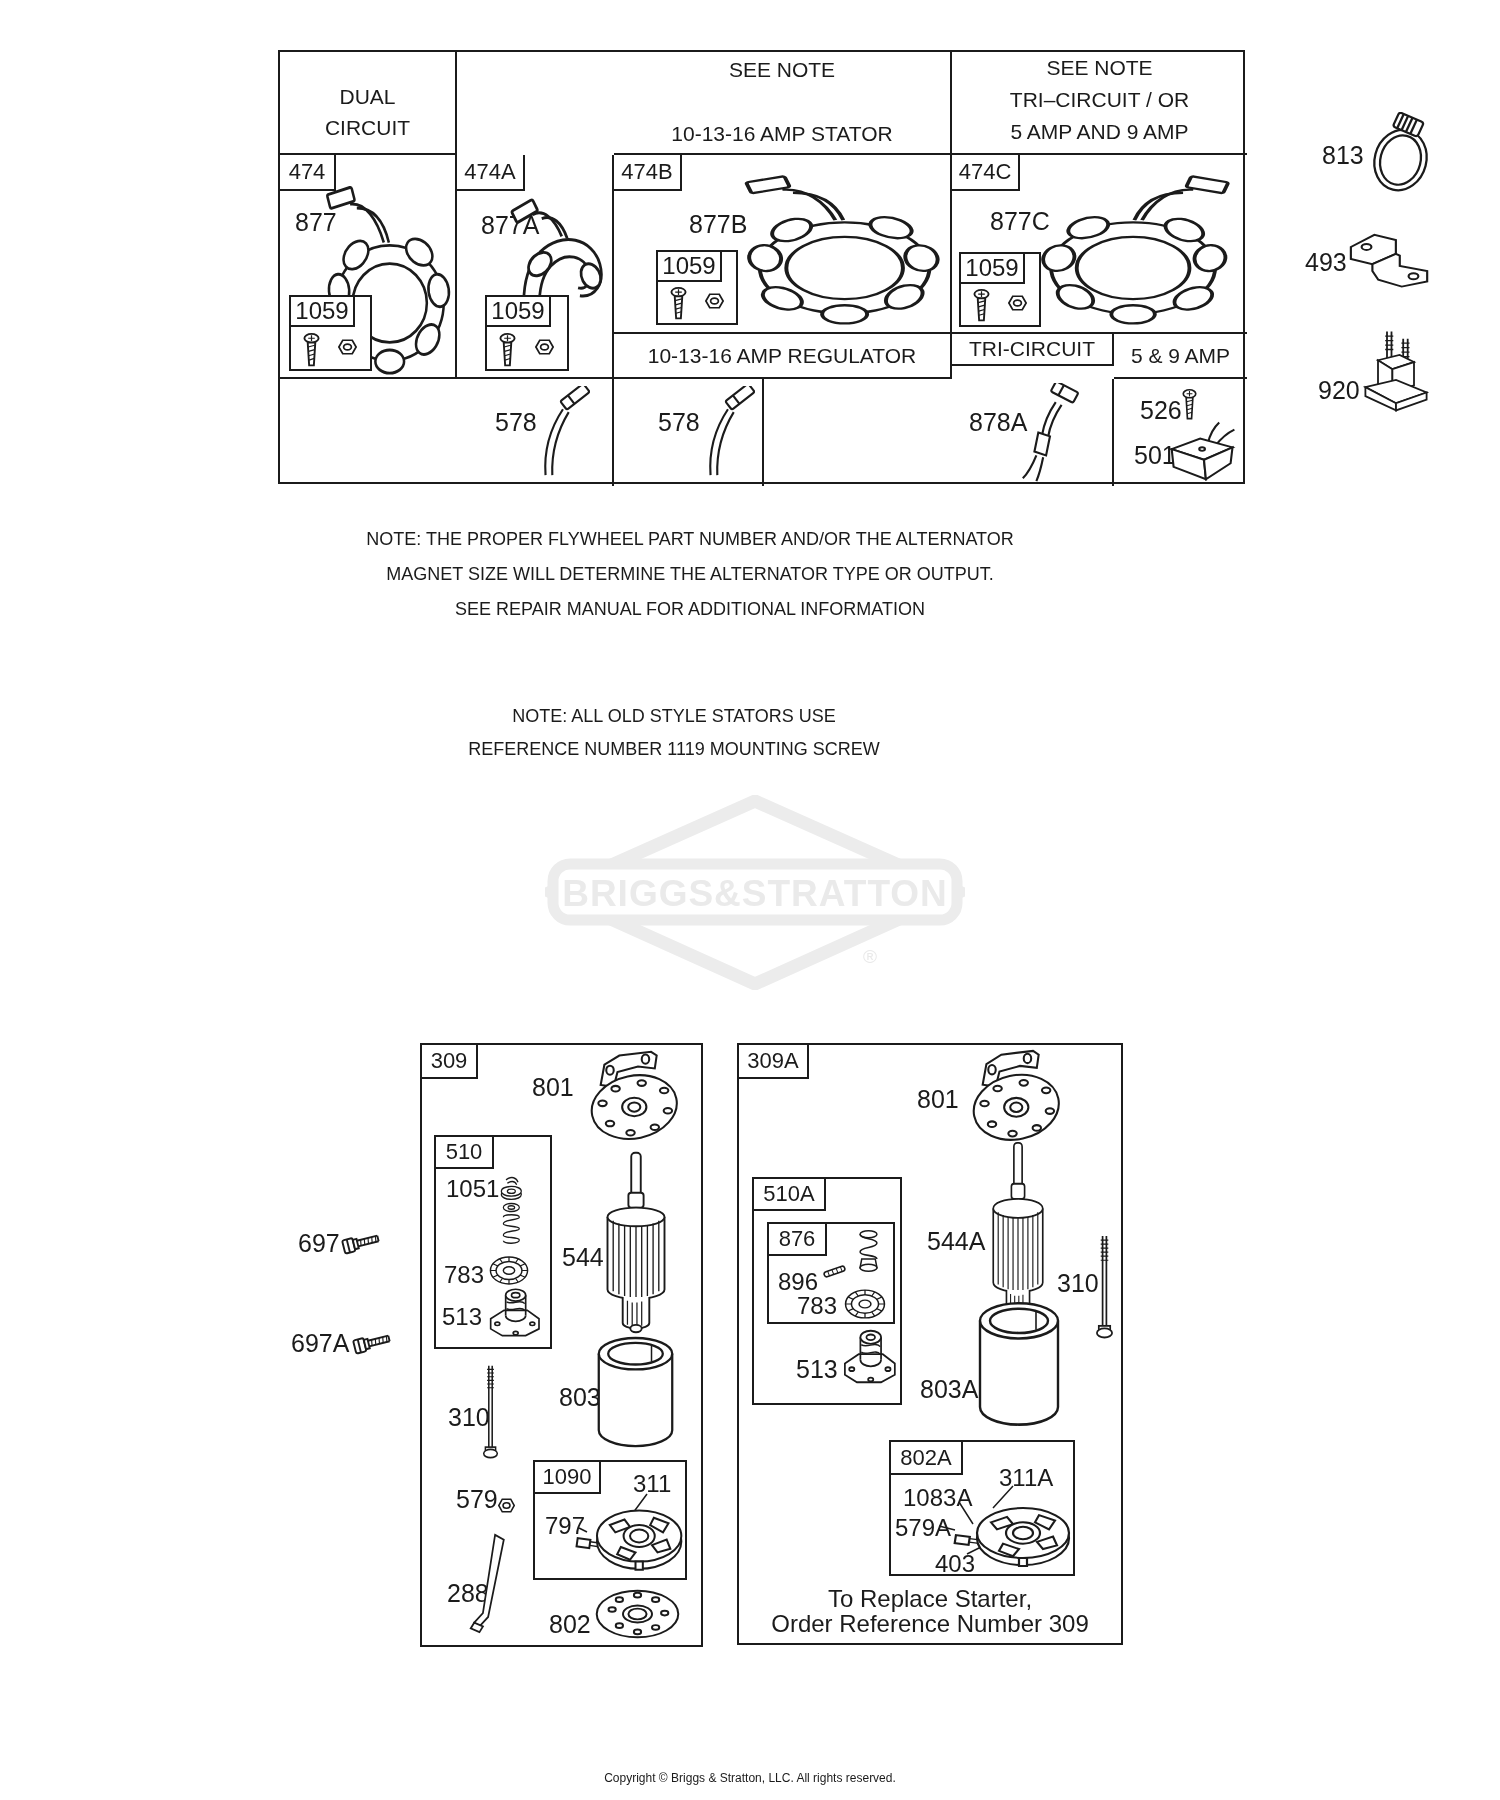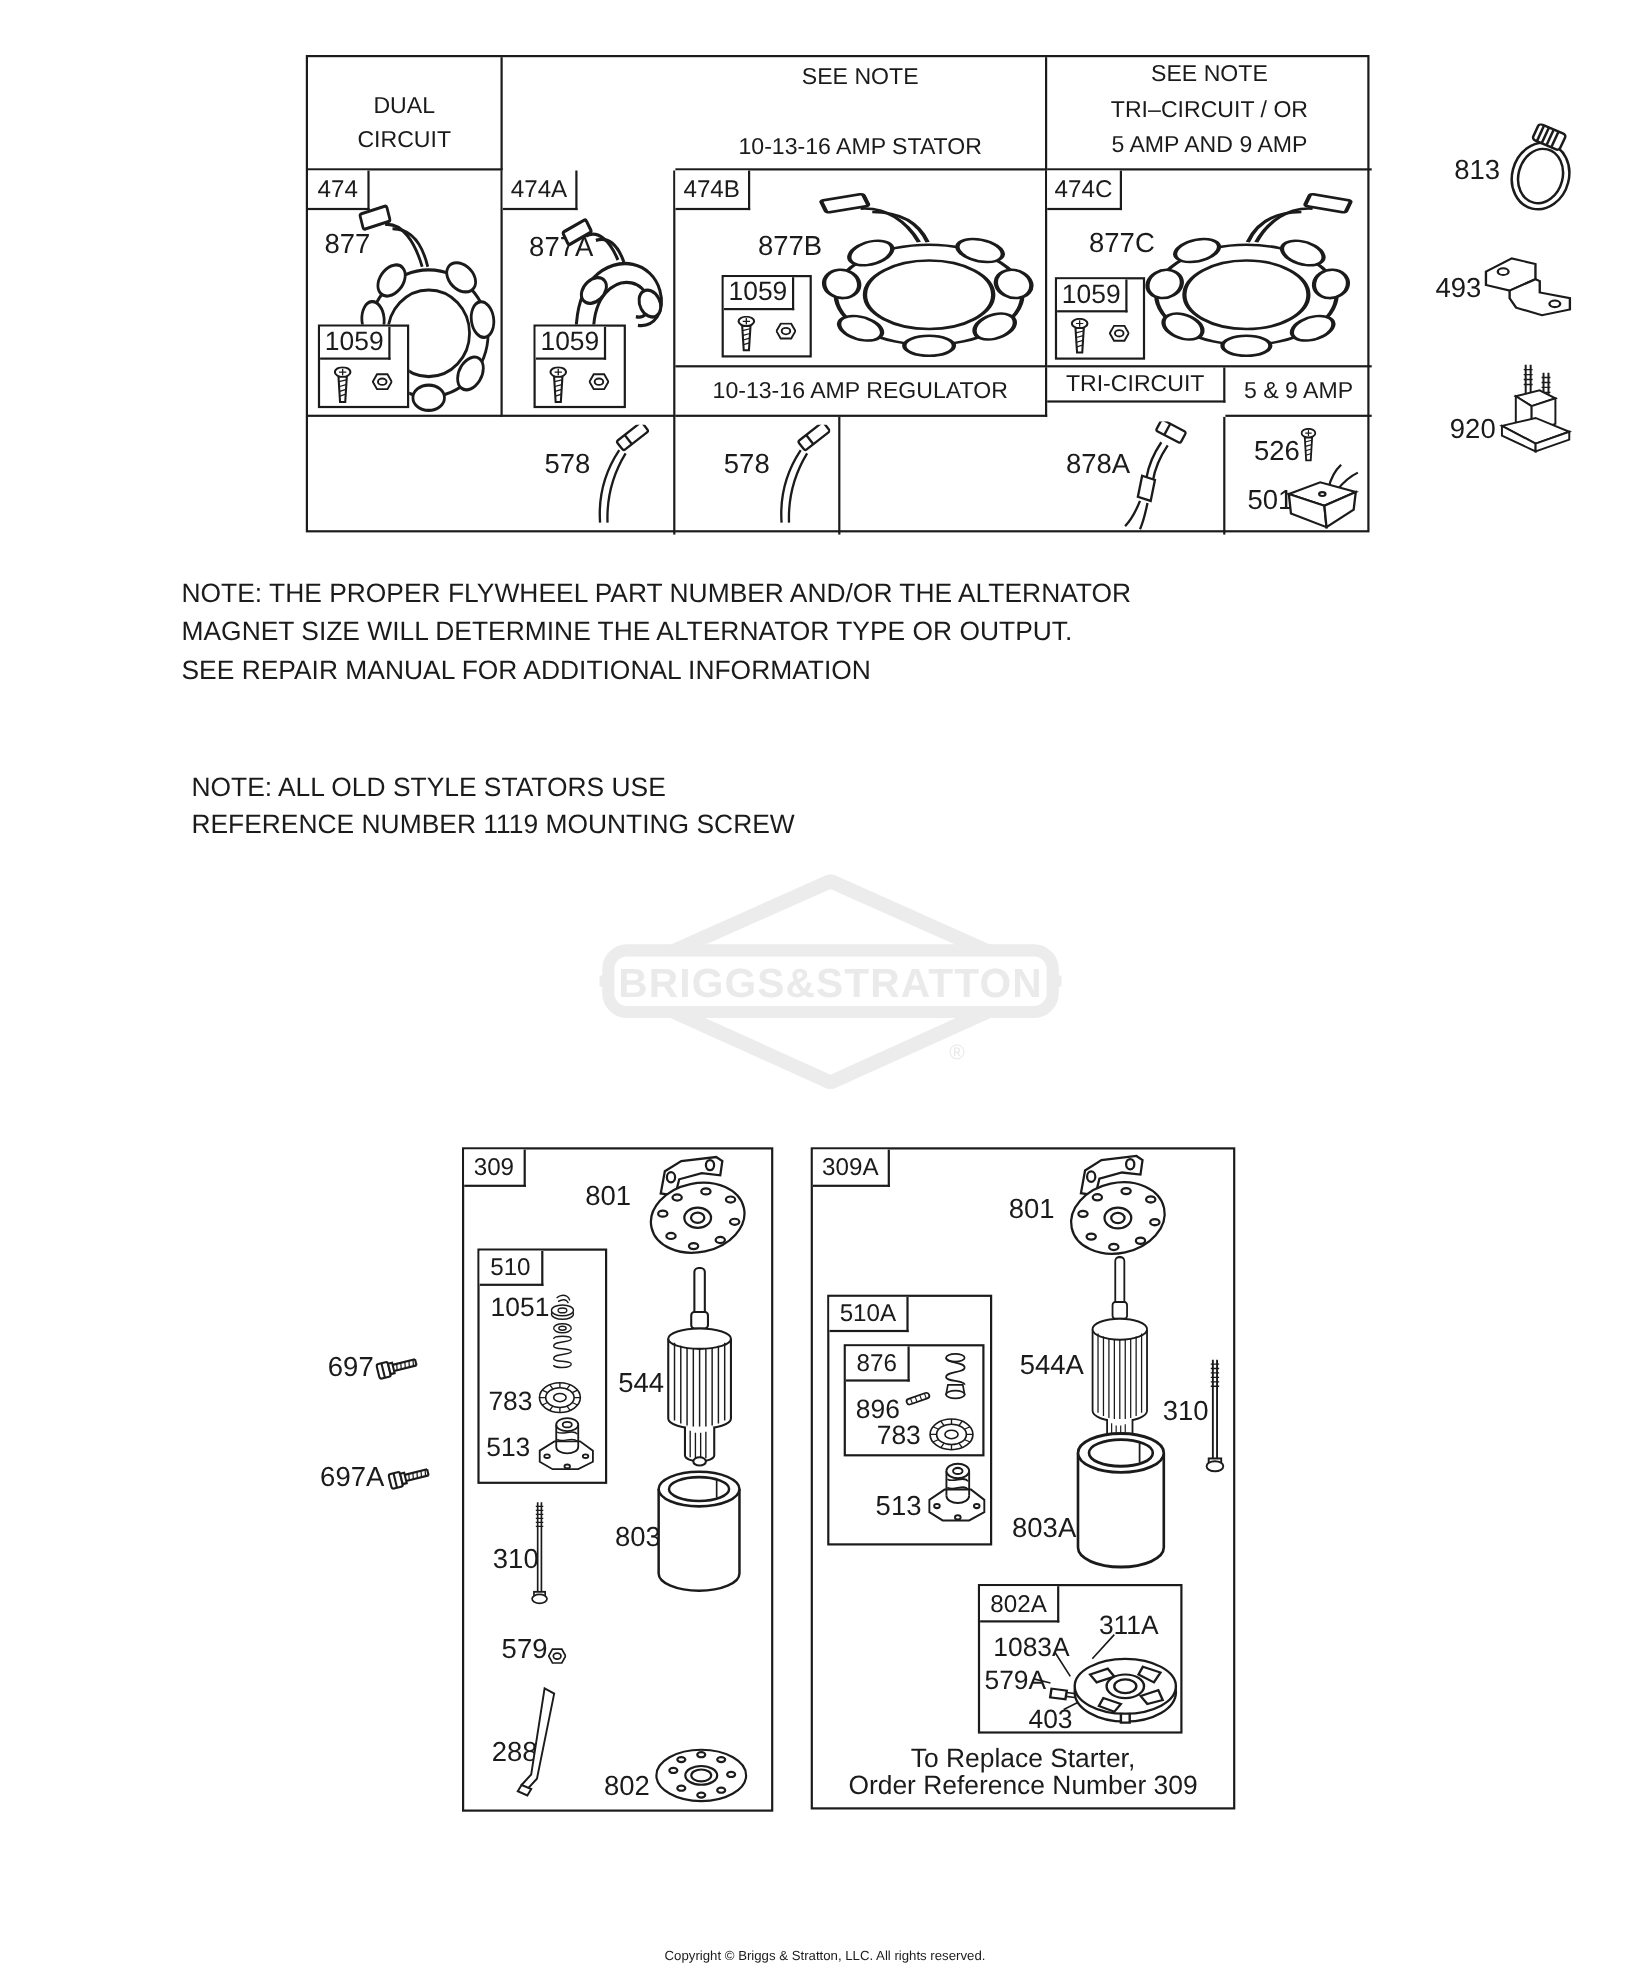--- a/index.html
+++ b/index.html
@@ -8,21 +8,21 @@
 .abs{position:absolute}
 .tbl{position:absolute;border:2px solid #1b1b1b;background:#fff}
 .cell{position:absolute;border-right:2px solid #1b1b1b;border-bottom:2px solid #1b1b1b}
 .cell.cr{border-right:none}
 .cell.cb{border-bottom:none}
 .refbox{position:absolute;left:0;top:0;display:flex;align-items:center;justify-content:center;background:#fff;border-right:2px solid #1b1b1b;border-bottom:2px solid #1b1b1b;font-size:22px;padding:0 6px;white-space:nowrap}
 .ibox{position:absolute;border:2px solid #1b1b1b;background:#fff}
 .pn{position:absolute;font-size:25px;white-space:nowrap}
 .hl{position:absolute;width:100%;text-align:center;font-size:21px;white-space:nowrap}
 .subh{display:flex;align-items:center;justify-content:center;font-size:21px;white-space:nowrap}
-.note{position:absolute;text-align:left;font-size:24px;line-height:35px;white-space:nowrap}
+.note{position:absolute;text-align:center;font-size:18px;line-height:35px;white-space:nowrap}
 .cap{position:absolute;width:100%;text-align:center;font-size:24px;white-space:nowrap}
 .foot{position:absolute;width:100%;text-align:center;font-size:12px;font-weight:normal}
 svg{display:block}
 </style>
 </head>
 <body>
 
 <svg width="0" height="0" style="position:absolute" aria-hidden="true">
 <defs>
 <symbol id="sym-stator" viewBox="0 0 160 200" preserveAspectRatio="none">
@@ -491,20 +491,31 @@
   <div class="pn" style="left:137px;top:338px">803</div>
   <svg class="abs" style="left:173px;top:291px" width="81" height="114">
       <use href="#sym-cylinder"></use>
     </svg>
 
   <div class="pn" style="left:34px;top:440px">579</div>
   <svg class="abs" style="left:76px;top:453px" width="17" height="15">
       <use href="#sym-nut"></use>
     </svg>
 
+  <div class="ibox" style="left:111px;top:415px;width:154px;height:120px">
+    <div class="refbox" style="width:66px;height:32px">1090</div>
+    <div class="pn" style="left:98px;top:8px;font-size:24px">311</div>
+    <div class="pn" style="left:10px;top:50px;font-size:24px">797</div>
+    <svg class="abs" style="left:0;top:0" width="154" height="120">
+      <path d="M112 32 L95 55 M44 66 L52 70" stroke="#1b1b1b" stroke-width="1.5" fill="none"></path>
+    </svg>
+    <svg class="abs" style="left:40px;top:32px" width="110" height="84">
+        <use href="#sym-endcap"></use>
+      </svg>
+  </div>
 
   <div class="pn" style="left:25px;top:534px">288</div>
   <svg class="abs" style="left:47px;top:488px" width="40" height="103">
       <use href="#sym-strip"></use>
     </svg>
 
   <div class="pn" style="left:127px;top:565px">802</div>
   <svg class="abs" style="left:172px;top:543px" width="87" height="52">
       <use href="#sym-disc"></use>
     </svg>

